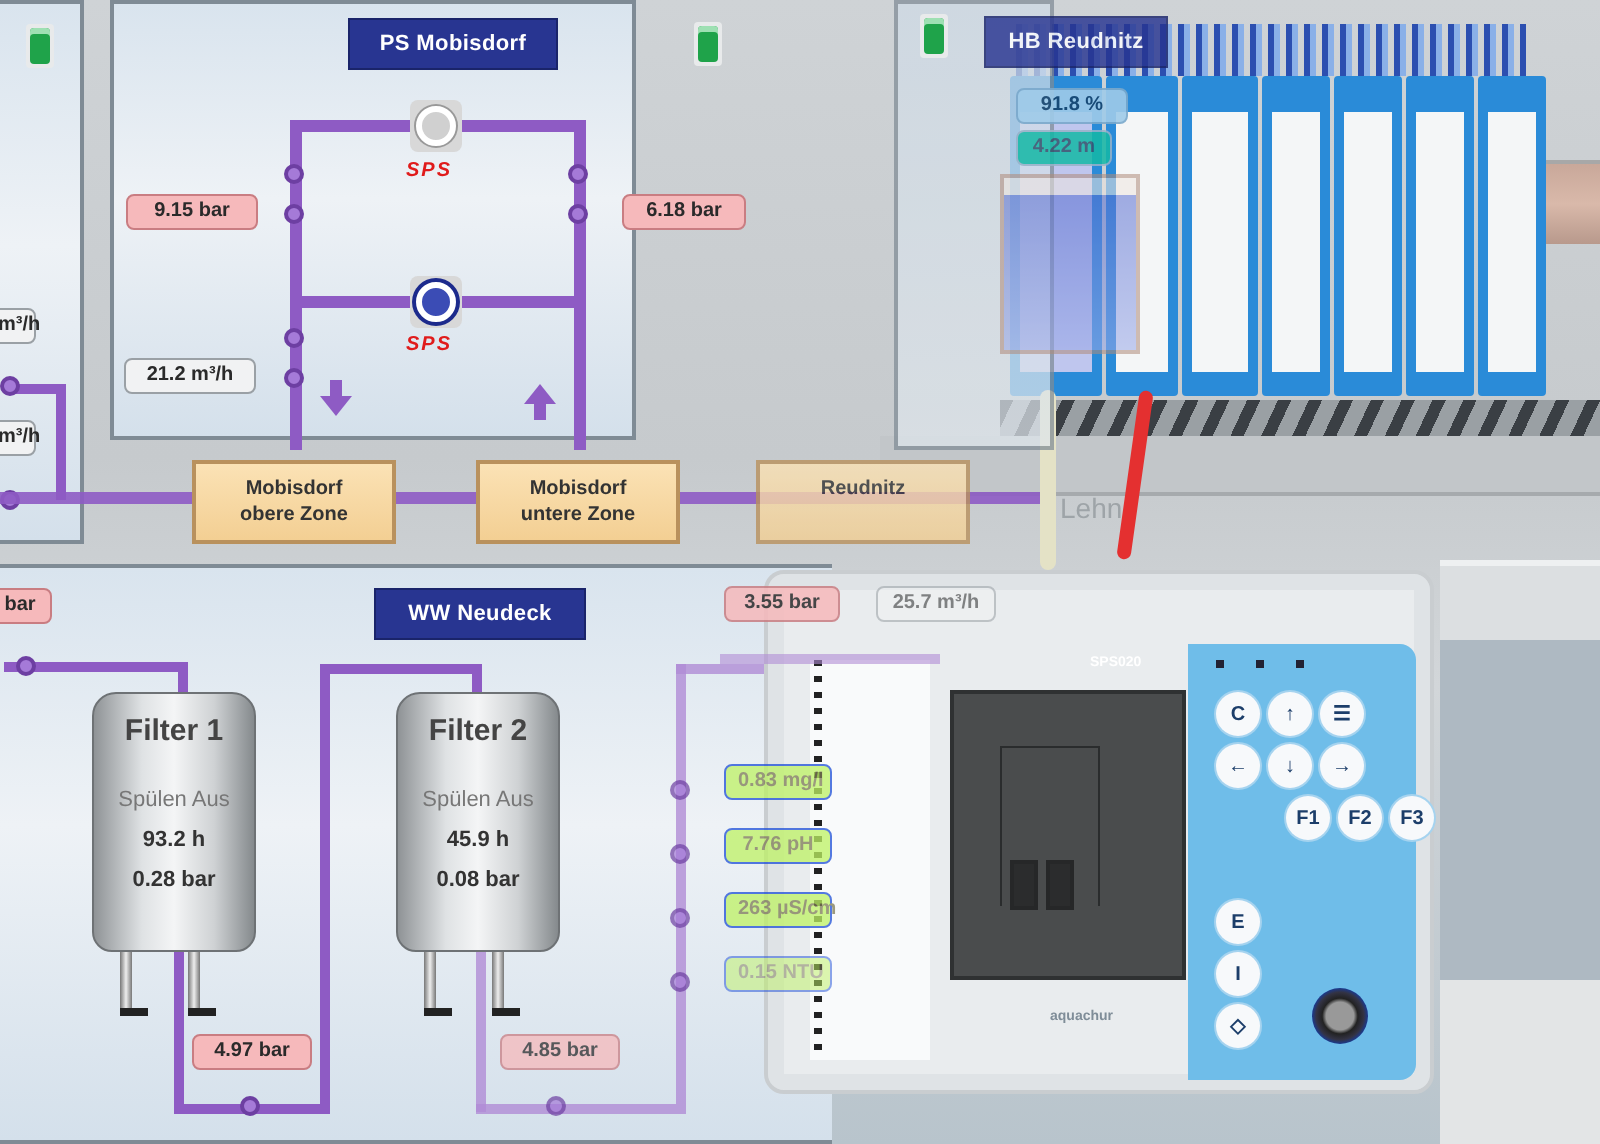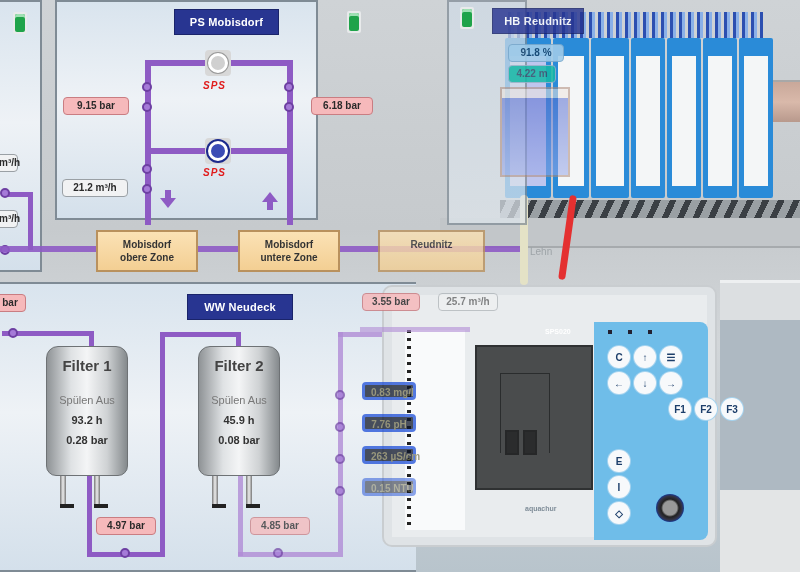--- a/index.html
+++ b/index.html
@@ -36,21 +36,21 @@
     box-shadow: inset 0 3px 0 #9ee0b3; }
 
   .pipe { background: #8e5bc4; }
   .pipe.dim { background: #b08cd6; opacity: 0.8; }
   .fitting { width: 10px; height: 10px; border-radius: 50%; background: #a57ad8; border: 2px solid #6d3fa2; }
 
   .value-tag { font-size: 10px; font-weight: bold; line-height: 16px; height: 18px; text-align: center;
     border-radius: 4px; padding: 0 6px; white-space: nowrap; color: #2a2a2a; }
   .tag-red { background: #f6b9bb; border: 1px solid #c97d82; }
   .tag-grey { background: #f1f2f3; border: 1px solid #9aa0a5; }
-  .tag-yellow { background: #0f172a; border: 3px solid #1d4ed8; color: #7d7a55; opacity: 0.75; text-align: center; }
+  .tag-yellow { background: #bef264; border: 1px solid #1d4ed8; color: #7d7a55; opacity: 0.75; text-align: center; }
   .tag-faint { opacity: 0.55; }
 
   .zone-box { background: linear-gradient(180deg, #fbe2b5, #f3cf93); border: 2px solid #b9915d;
     font-size: 10px; font-weight: bold; text-align: center; color: #333; line-height: 13px; padding-top: 6px; }
 
   .pump { width: 26px; height: 26px; border-radius: 4px; background: #d8d8d8; display: flex; align-items: center; justify-content: center; }
   .pump .rotor { width: 20px; height: 20px; border-radius: 50%; border: 3px solid #fff; background: #d0d0d0; box-shadow: 0 0 0 1px #999; }
   .pump.on .rotor { background: #3b4cb5; border-color: #fff; box-shadow: 0 0 0 2px #1c2a8c; }
   .sps-label { color: #e01b1b; font-weight: bold; font-style: italic; font-size: 10px; letter-spacing: 1px; }
 
@@ -174,21 +174,21 @@
 <div class="abs panel faded" style="left:447px;top:0;width:80px;height:225px;background:linear-gradient(180deg,#cfdbe6,#dfe6ec);"></div>
 <div class="abs battery" style="left:460px;top:7px;"></div>
 <div class="abs panel-title" style="left:492px;top:8px;width:92px;height:26px;opacity:0.82;">HB Reudnitz</div>
 <div class="abs value-tag" style="left:508px;top:44px;width:56px;background:#9fcbe9;color:#17456e;border:1px solid #7aa9cc;opacity:0.9;">91.8 %</div>
 <div class="abs value-tag" style="left:508px;top:65px;width:48px;background:#14b8a6;color:#33526c;border:1px solid #96b2c8;opacity:0.85;">4.22 m</div>
 <div class="abs" style="left:500px;top:87px;width:70px;height:90px;background:linear-gradient(180deg,#f0e6e0 0 10%,#5a6fd1 10%, #9aa9e8 100%);opacity:0.55;border:2px solid #b08b7a;"></div>
 
 <div class="abs zone-box" style="left:378px;top:230px;width:107px;height:42px;opacity:0.8;">
   <div>Reudnitz</div>
 </div>
-<div class="abs" style="left:530px;top:246px;font-size:10px;color:#9ea4a8;">Lehn</div>
+<div class="abs" style="left:530px;top:246px;font-size:14px;color:#9ea4a8;">Lehn</div>
 
 <div class="abs panel" style="left:-4px;top:282px;width:420px;height:290px;border-right:none;">
   <div class="abs panel-title" style="left:189px;top:10px;width:106px;">WW Neudeck</div>
   <div class="abs value-tag tag-red" style="left:-4px;top:10px;width:32px;">bar</div>
 
   <div class="abs pipe" style="left:4px;top:47px;width:92px;height:5px;"></div>
   <div class="abs pipe" style="left:91px;top:47px;width:5px;height:22px;"></div>
   <div class="abs fitting" style="left:10px;top:44px;"></div>
   <div class="abs pipe" style="left:89px;top:190px;width:5px;height:82px;"></div>
   <div class="abs pipe" style="left:89px;top:268px;width:78px;height:5px;"></div>
@@ -264,21 +264,21 @@
   <div class="abs" style="left:14px;top:24px;display:flex;gap:4px;">
     <div class="key">C</div>
     <div class="key">↑</div>
     <div class="key">☰</div>
   </div>
   <div class="abs" style="left:14px;top:50px;display:flex;gap:4px;">
     <div class="key">←</div>
     <div class="key">↓</div>
     <div class="key">→</div>
   </div>
-  <div class="abs" style="left:32px;top:76px;display:flex;gap:4px;padding-left:43px;">
+  <div class="abs" style="left:6px;top:76px;display:flex;gap:4px;padding-left:43px;">
     <div class="key">F1</div>
     <div class="key">F2</div>
     <div class="key">F3</div>
   </div>
   <div class="abs" style="left:14px;top:128px;display:flex;flex-direction:column;gap:4px;">
     <div class="key">E</div>
     <div class="key">I</div>
     <div class="key">◇</div>
   </div>
   <div class="abs key-switch" style="left:62px;top:172px;"></div>

